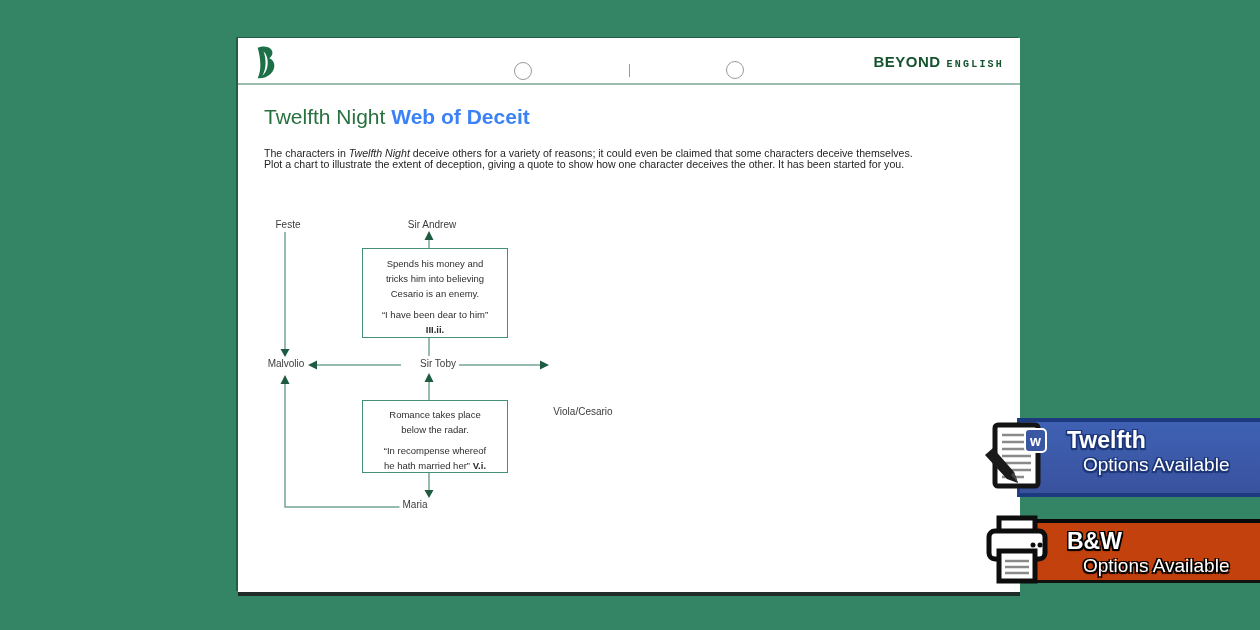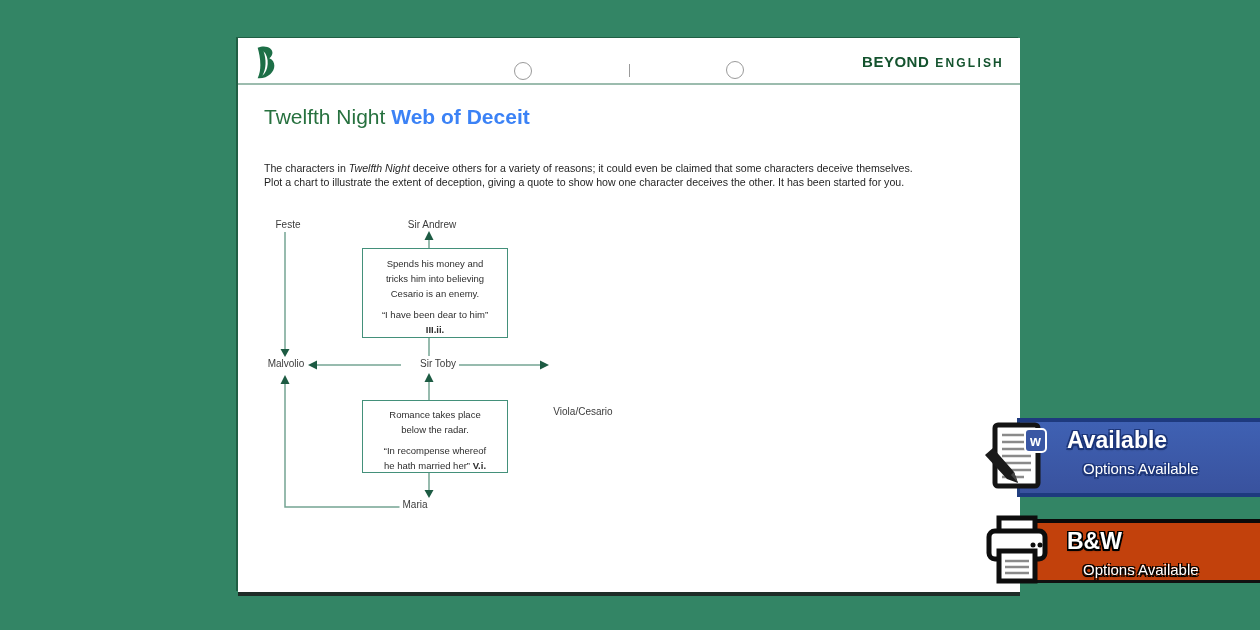--- a/index.html
+++ b/index.html
@@ -16,29 +16,29 @@
   }
 
   
   .logo { position:absolute; left:15px; top:7px; width:28px; height:36px; }
   .ring { position:absolute; width:18px; height:18px; border:1.5px solid #9a9a9a; border-radius:50%; background:transparent; }
   .ring-1 { left:276px; top:24px; }
   .ring-2 { left:488px; top:23px; }
   .hdr-divider { position:absolute; left:391px; top:26px; width:1px; height:13px; background:#9a9a9a; }
   .brand { position:absolute; right:16px; top:15px; color:#14532e; white-space:nowrap; }
   .brand-primary { font-size:15px; font-weight:bold; letter-spacing:.5px; }
-  .brand-secondary { font-size:12px; font-weight:bold; letter-spacing:2.2px; margin-left:6px; }
+  .brand-secondary { font-size:10px; font-weight:bold; letter-spacing:2.2px; margin-left:6px;font-family:Liberation Mono, monospace; }
   .header-rule { position:absolute; left:0; top:45px; width:782px; height:2px; background:#9cbcae; }
 
   
   .title { position:absolute; left:26px; top:67px; font-size:21px; font-weight:normal; color:#27713f; white-space:nowrap; }
   .title .title-bold { font-weight:bold; color:#3b82f6; }
   .intro-line { position:absolute; left:26px; font-size:10.6px; color:#1f1f1f; white-space:nowrap; }
-  .intro-1 { top:109px;margin-top:15px; }
-  .intro-2 { top:138px; }
+  .intro-1 { top:109px; }
+  .intro-2 { top:120px; }
   .intro-line i { font-style:italic; }
 
   
   .diagram-svg { position:absolute; left:0; top:0; width:782px; height:554px; pointer-events:none; }
   .node-label { position:absolute; transform:translateX(-50%); font-size:10px; color:#3c3c3c; white-space:nowrap; background:#fff; padding:0 3px; }
   .quote-box {
     position:absolute; width:146px; background:#fff; border:1px solid #43907a;
     font-size:9.5px; color:#2e2e2e; text-align:center; line-height:15px;
   }
   .box-1 { left:124px; top:210px; height:90px; padding-top:7px; }
@@ -53,21 +53,21 @@
     background:linear-gradient(#3f61b3,#39529e);
     border-top:4px solid #1e3a7e; border-bottom:4px solid #1e3a7e; border-left:3px solid #22407f;
   }
   .ribbon-bw {
     top:519px; height:64px;
     background:#c2410c;
     border-top:4px solid #0a0a0a; border-bottom:3px solid #111; border-left:3px solid #161616;
   }
   .ribbon-text { position:absolute; left:47px; top:7px; line-height:1; white-space:nowrap; }
   .ribbon-title { font-size:23px; font-weight:bold; display:block; }
-  .ribbon-subtitle { font-size:15px; font-weight:normal; display:block; margin-top:9px;padding-left:16px; }
+  .ribbon-subtitle { font-size:19px; font-weight:normal; display:block; margin-top:3px;padding-left:16px; }
   .ribbon-editable .ribbon-title, .ribbon-editable .ribbon-subtitle {
     text-shadow:-1.5px -1.5px 0 #1c3578, 1.5px -1.5px 0 #1c3578, -1.5px 1.5px 0 #1c3578, 1.5px 1.5px 0 #1c3578, 0 2px 2px rgba(0,0,0,.35);
   }
   .ribbon-bw .ribbon-title, .ribbon-bw .ribbon-subtitle {
     text-shadow:-1.5px -1.5px 0 #000, 1.5px -1.5px 0 #000, -1.5px 1.5px 0 #000, 1.5px 1.5px 0 #000, 0 2px 2px rgba(0,0,0,.5);
   }
   .ribbon-icon { position:absolute; }
   .icon-doc { left:984px; top:420px; width:66px; height:74px; }
   .icon-printer { left:986px; top:515px; width:62px; height:72px; }
 </style>
@@ -139,21 +139,21 @@
       <div>below the radar.</div>
       <div class="quote-block">
         <div>“In recompense whereof</div>
         <div><span>he hath married her” </span><span class="cite">V.i.</span></div>
       </div>
     </div>
   </div>
 
   <div class="ribbon ribbon-editable">
     <div class="ribbon-text">
-      <span class="ribbon-title">Available</span>
+      <span class="ribbon-title">Twelfth</span>
       <span class="ribbon-subtitle">Options Available</span>
     </div>
   </div>
   <svg class="ribbon-icon icon-doc" viewBox="0 0 66 74" aria-hidden="true">
     <rect x="11" y="5" width="43" height="61" rx="3" fill="#ffffff" stroke="#141414" stroke-width="5"></rect>
     <g stroke="#8a8a8a" stroke-width="2.5">
       <line x1="18" y1="15" x2="47" y2="15"></line>
       <line x1="18" y1="22" x2="47" y2="22"></line>
       <line x1="18" y1="29" x2="47" y2="29"></line>
       <line x1="18" y1="36" x2="47" y2="36"></line>

